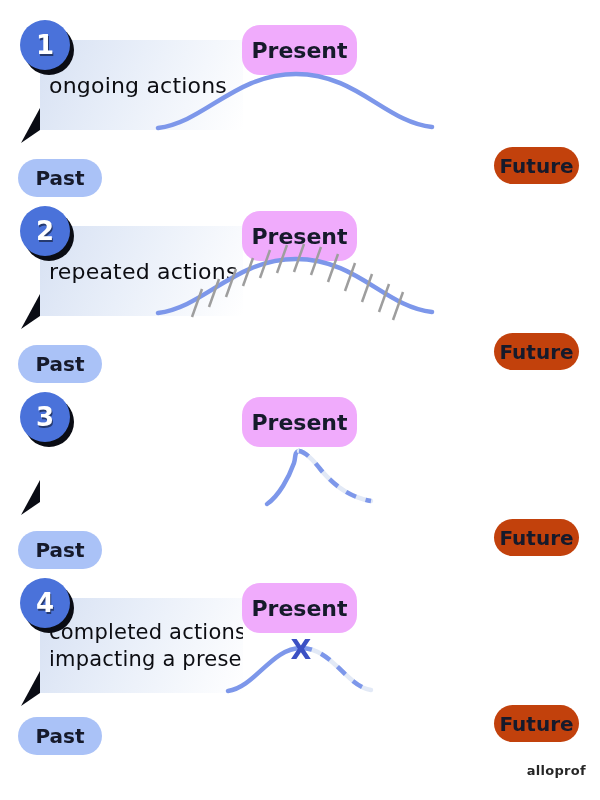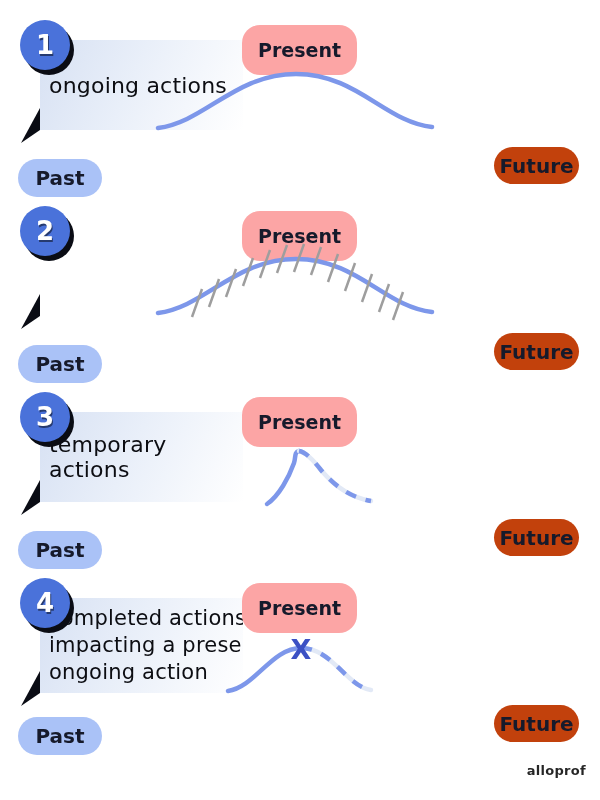--- a/index.html
+++ b/index.html
@@ -19,21 +19,21 @@
     background:linear-gradient(115deg,#d7e1f3 0%,#e9eff9 45%,#ffffff 100%);
     display:flex;align-items:center;padding-left:9px;overflow:hidden;
     font-size:22px;font-weight:500;color:#0c0d12;letter-spacing:.2px;z-index:1;
   }
   .box.tall{height:95px;font-size:21px;}
   .box .lines{line-height:27px;white-space:nowrap;}
   .pill{
     position:absolute;display:flex;align-items:center;justify-content:center;
     font-weight:bold;color:#161a2b;z-index:2;
   }
-  .present{left:242px;top:5px;width:115px;height:50px;border-radius:18px;background:#fca5a5;font-size:19px;}
+  .present{left:242px;top:5px;width:115px;height:50px;border-radius:18px;background:#f0abfc;font-size:22px;}
   .past{left:18px;top:127px;width:84px;height:38px;border-radius:19px;background:#aac2f7;font-size:20px;margin-top:12px;}
   .future{left:494px;top:127px;width:85px;height:37px;border-radius:19px;background:#c2410c;font-size:20px;}
   #curves{position:absolute;left:0;top:0;width:600px;height:800px;z-index:5;pointer-events:none;}
   #watermark{
     position:absolute;right:14px;top:763px;font-size:13px;font-weight:600;
     color:#000000;opacity:.85;letter-spacing:.3px;z-index:1;
   }
 </style>
 </head>
 <body>
@@ -55,58 +55,57 @@
       </div>
     <div class="pill future">
         <span>Future</span>
       </div>
   </section>
 
   <section class="panel" style="top:206px">
     <div class="num">
         <span>2</span>
       </div>
+    <div class="box">
+        <span>repeated actions</span>
+      </div>
     <div class="pill present">
         <span>Present</span>
       </div>
     <div class="pill past">
         <span>Past</span>
       </div>
     <div class="pill future">
         <span>Future</span>
       </div>
   </section>
 
   <section class="panel" style="top:392px">
     <div class="num">
         <span>3</span>
-      </div>
-    <div class="box">
-        <span>temporary actions</span>
       </div>
     <div class="pill present">
         <span>Present</span>
       </div>
     <div class="pill past">
         <span>Past</span>
       </div>
     <div class="pill future">
         <span>Future</span>
       </div>
   </section>
 
   <section class="panel" style="top:578px">
     <div class="num">
         <span>4</span>
       </div>
     <div class="box tall">
       <div class="lines">
         <div>completed actions</div>
         <div>impacting a present</div>
-        <div>ongoing action</div>
       </div>
     </div>
     <div class="pill present">
         <span>Present</span>
       </div>
     <div class="pill past">
         <span>Past</span>
       </div>
     <div class="pill future">
         <span>Future</span>

